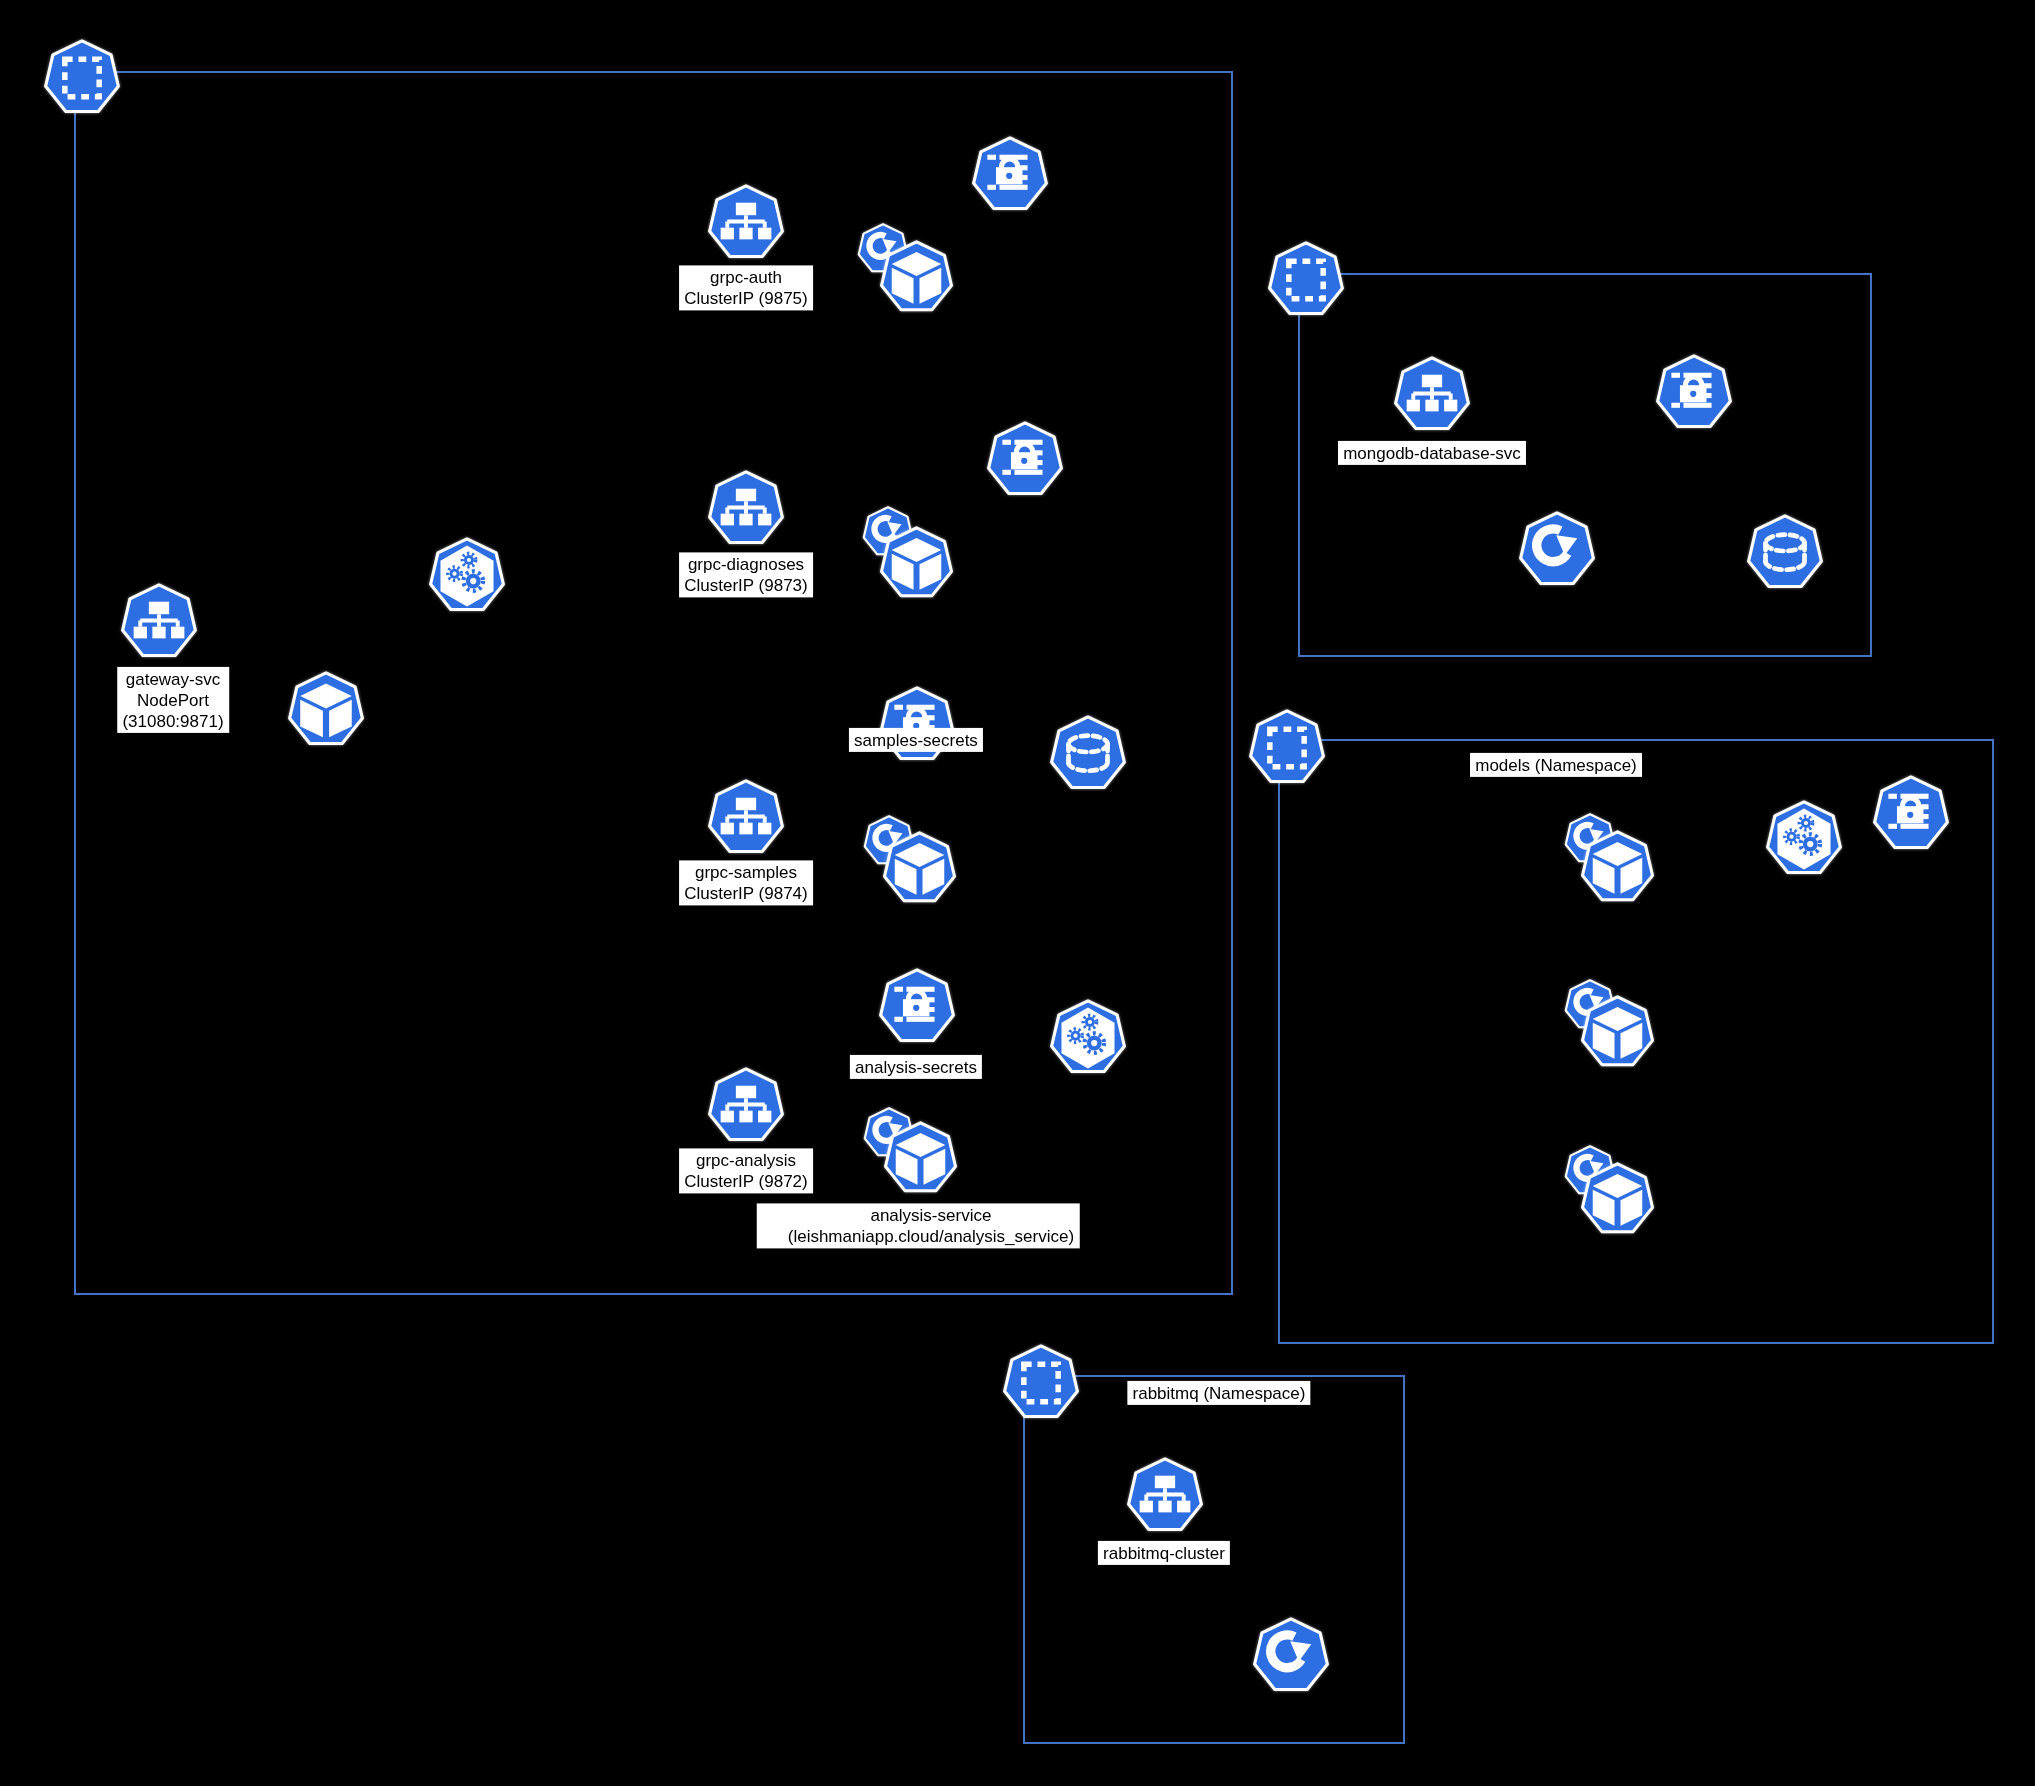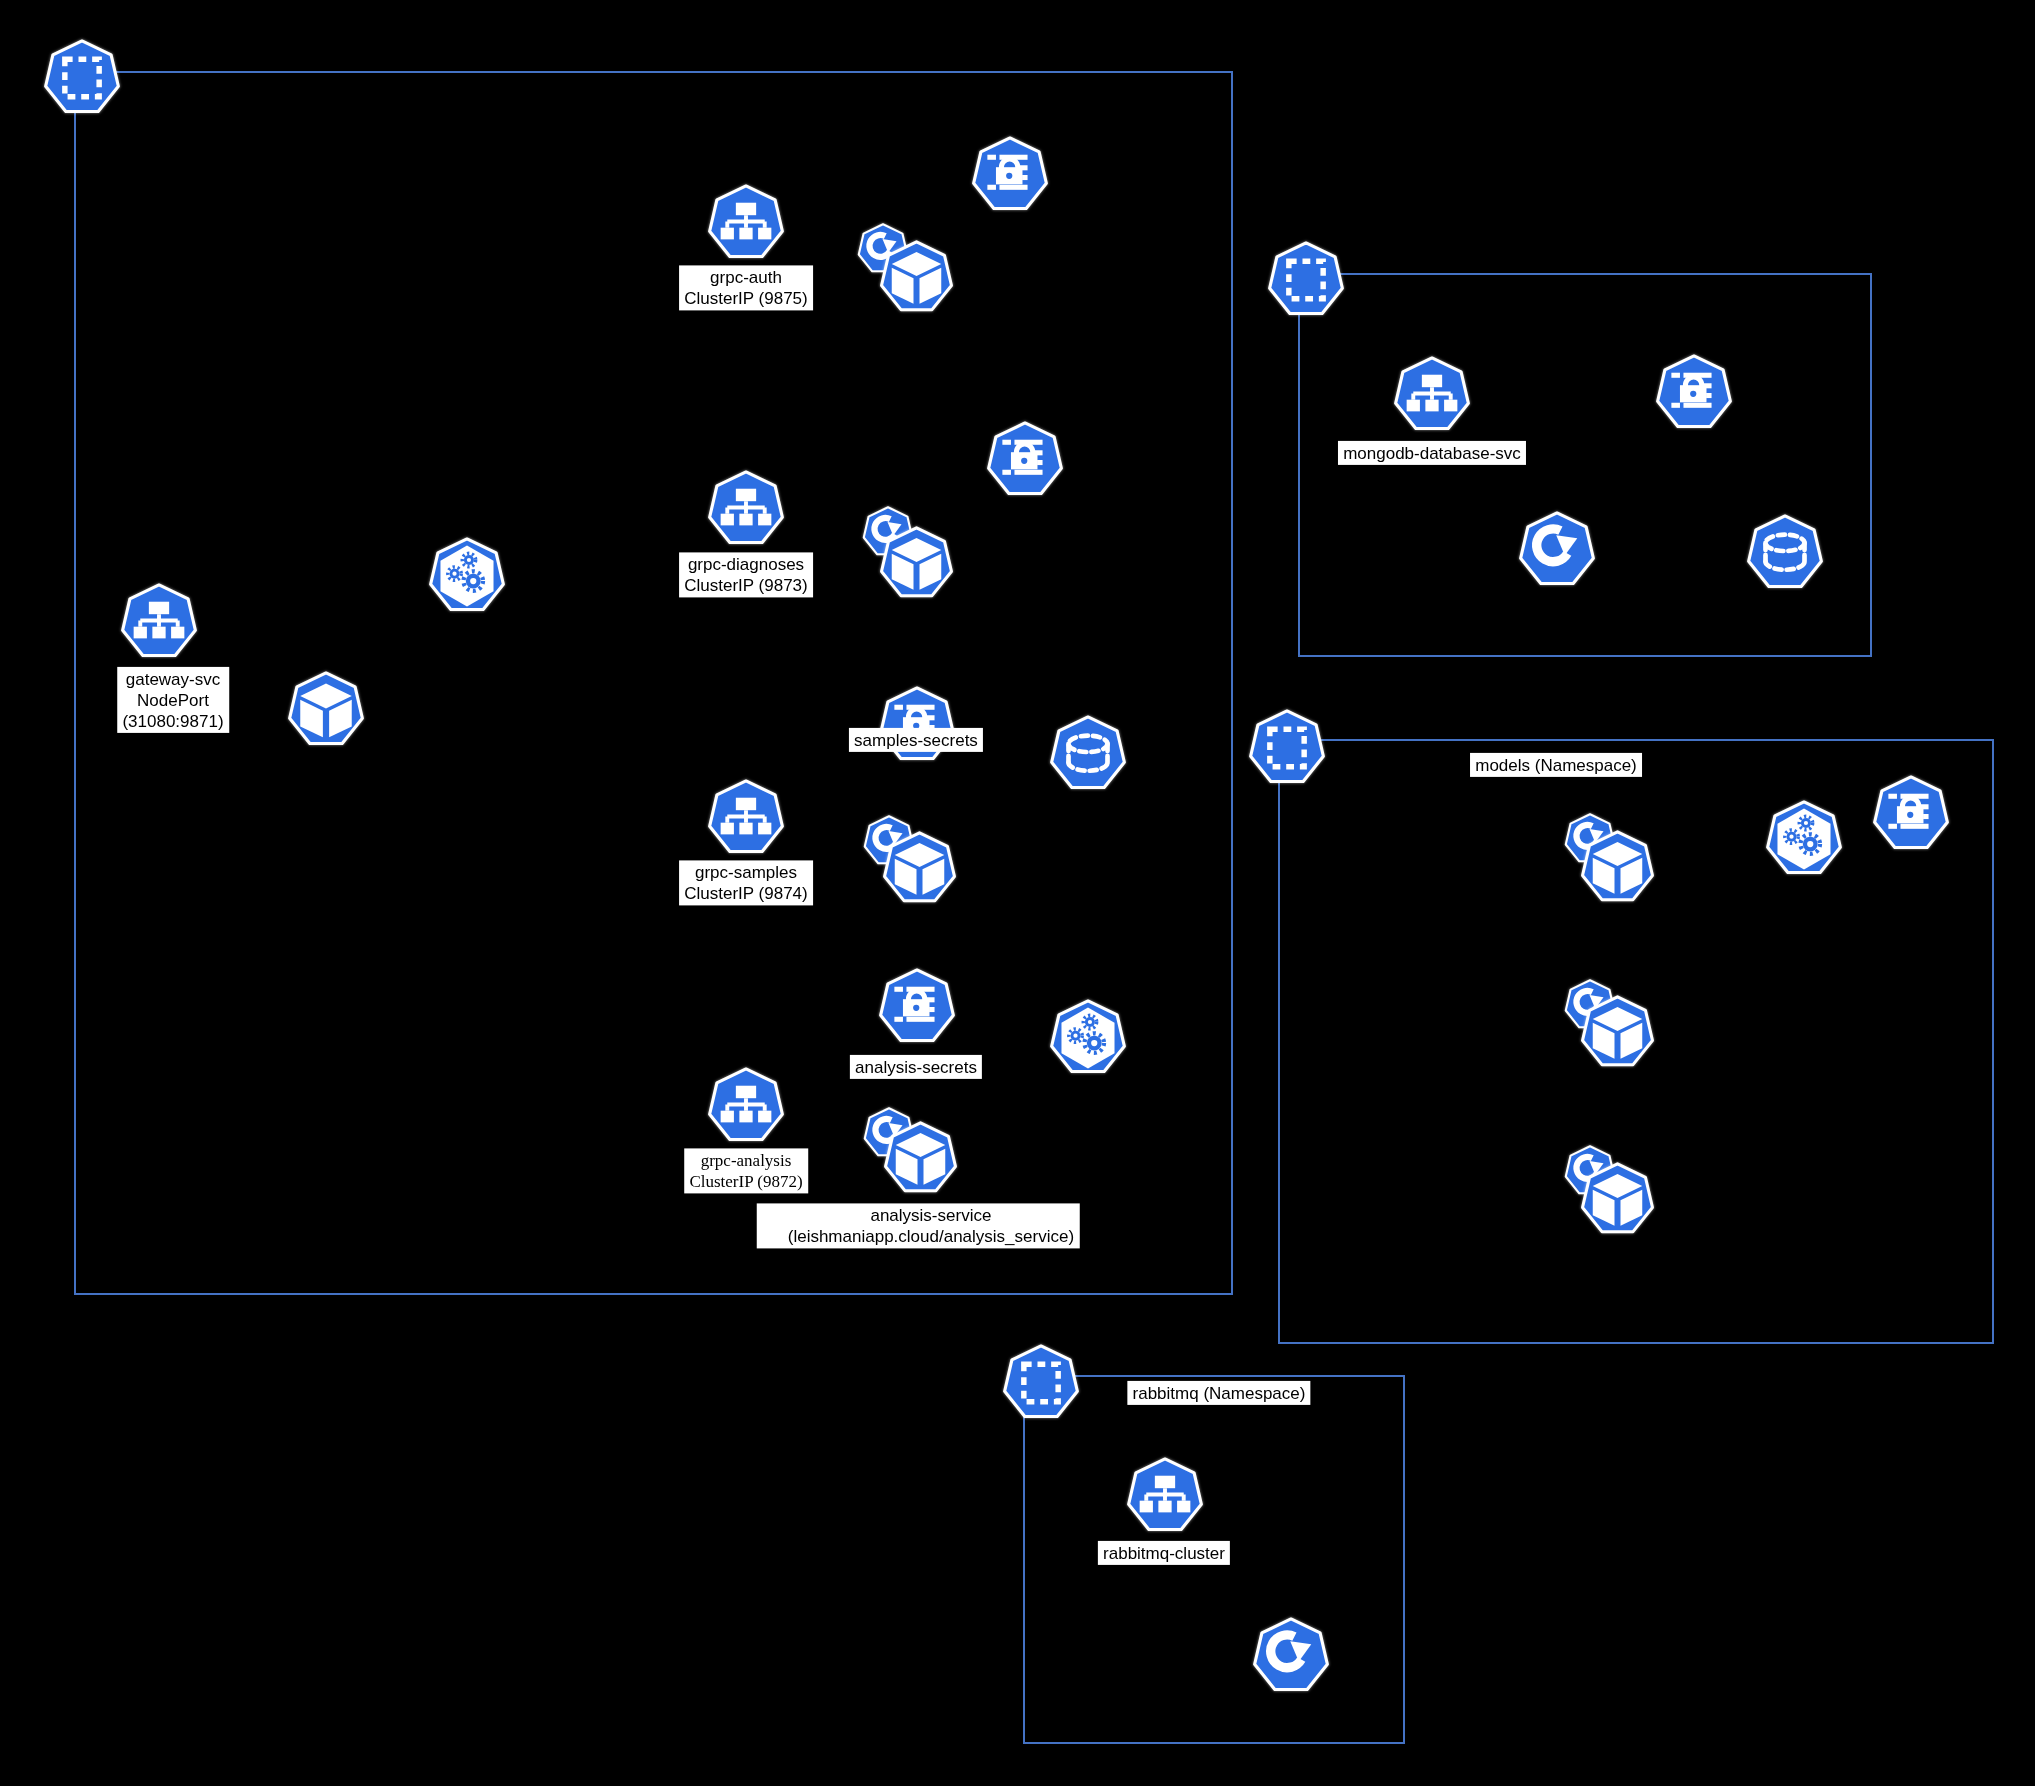--- a/index.html
+++ b/index.html
@@ -225,21 +225,21 @@
     <div class="lbl" style="left: 916px; top: 740px;">
       <div>samples-secrets</div>
     </div>
     <div class="lbl" style="left: 746px; top: 883px;">
       <div>grpc-samples</div>
       <div>ClusterIP (9874)</div>
     </div>
     <div class="lbl" style="left: 916px; top: 1067px;">
       <div>analysis-secrets</div>
     </div>
-    <div class="lbl" style="left: 746px; top: 1171px; font-family: Liberation Serif, serif;">
+    <div class="lbl" style="left: 746px; top: 1171px;">
       <div>grpc-analysis</div>
       <div>ClusterIP (9872)</div>
     </div>
     <div class="lbl" style="left: 918px; top: 1226px; padding-left: 31px;">
       <div>analysis-service</div>
       <div>(leishmaniapp.cloud/analysis_service)</div>
     </div>
     <div class="lbl" style="left: 1432px; top: 453px;">
       <div>mongodb-database-svc</div>
     </div>

